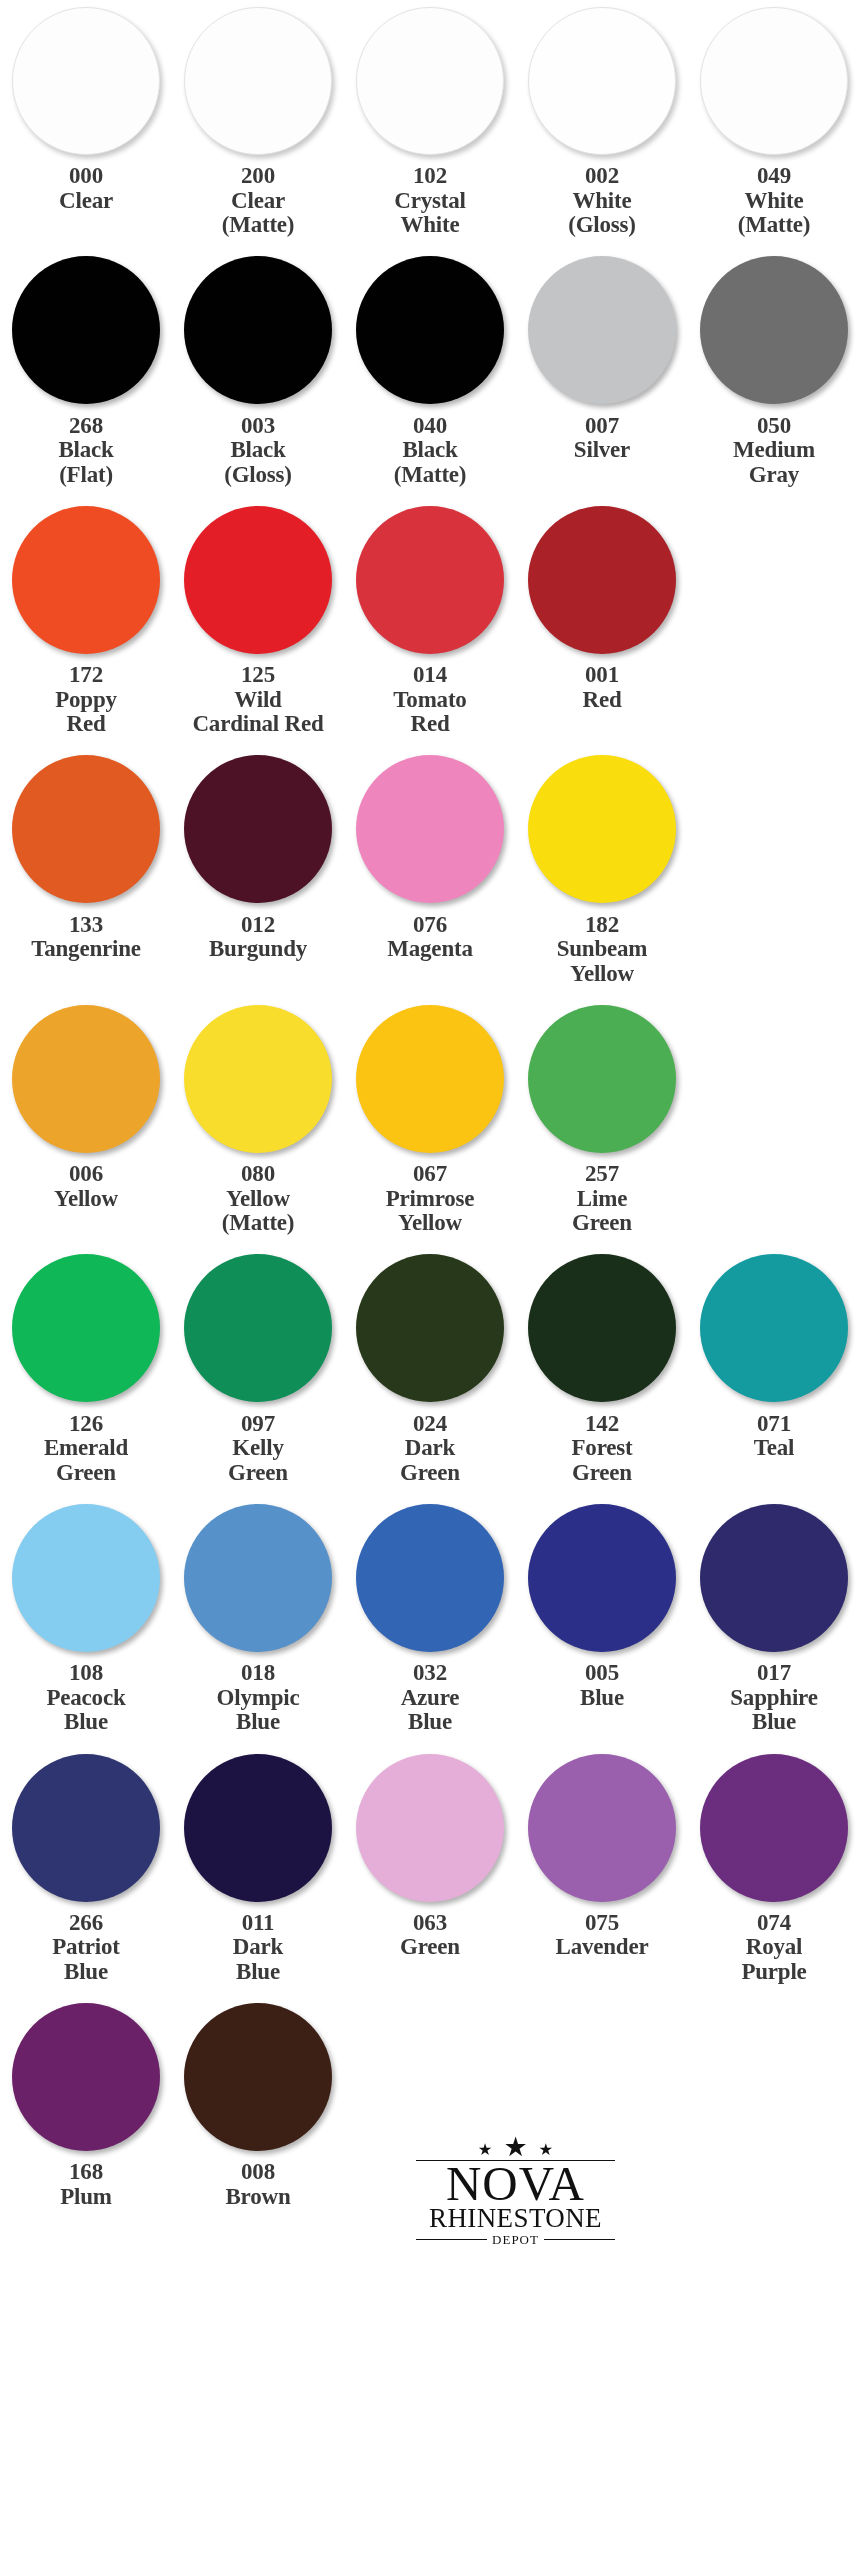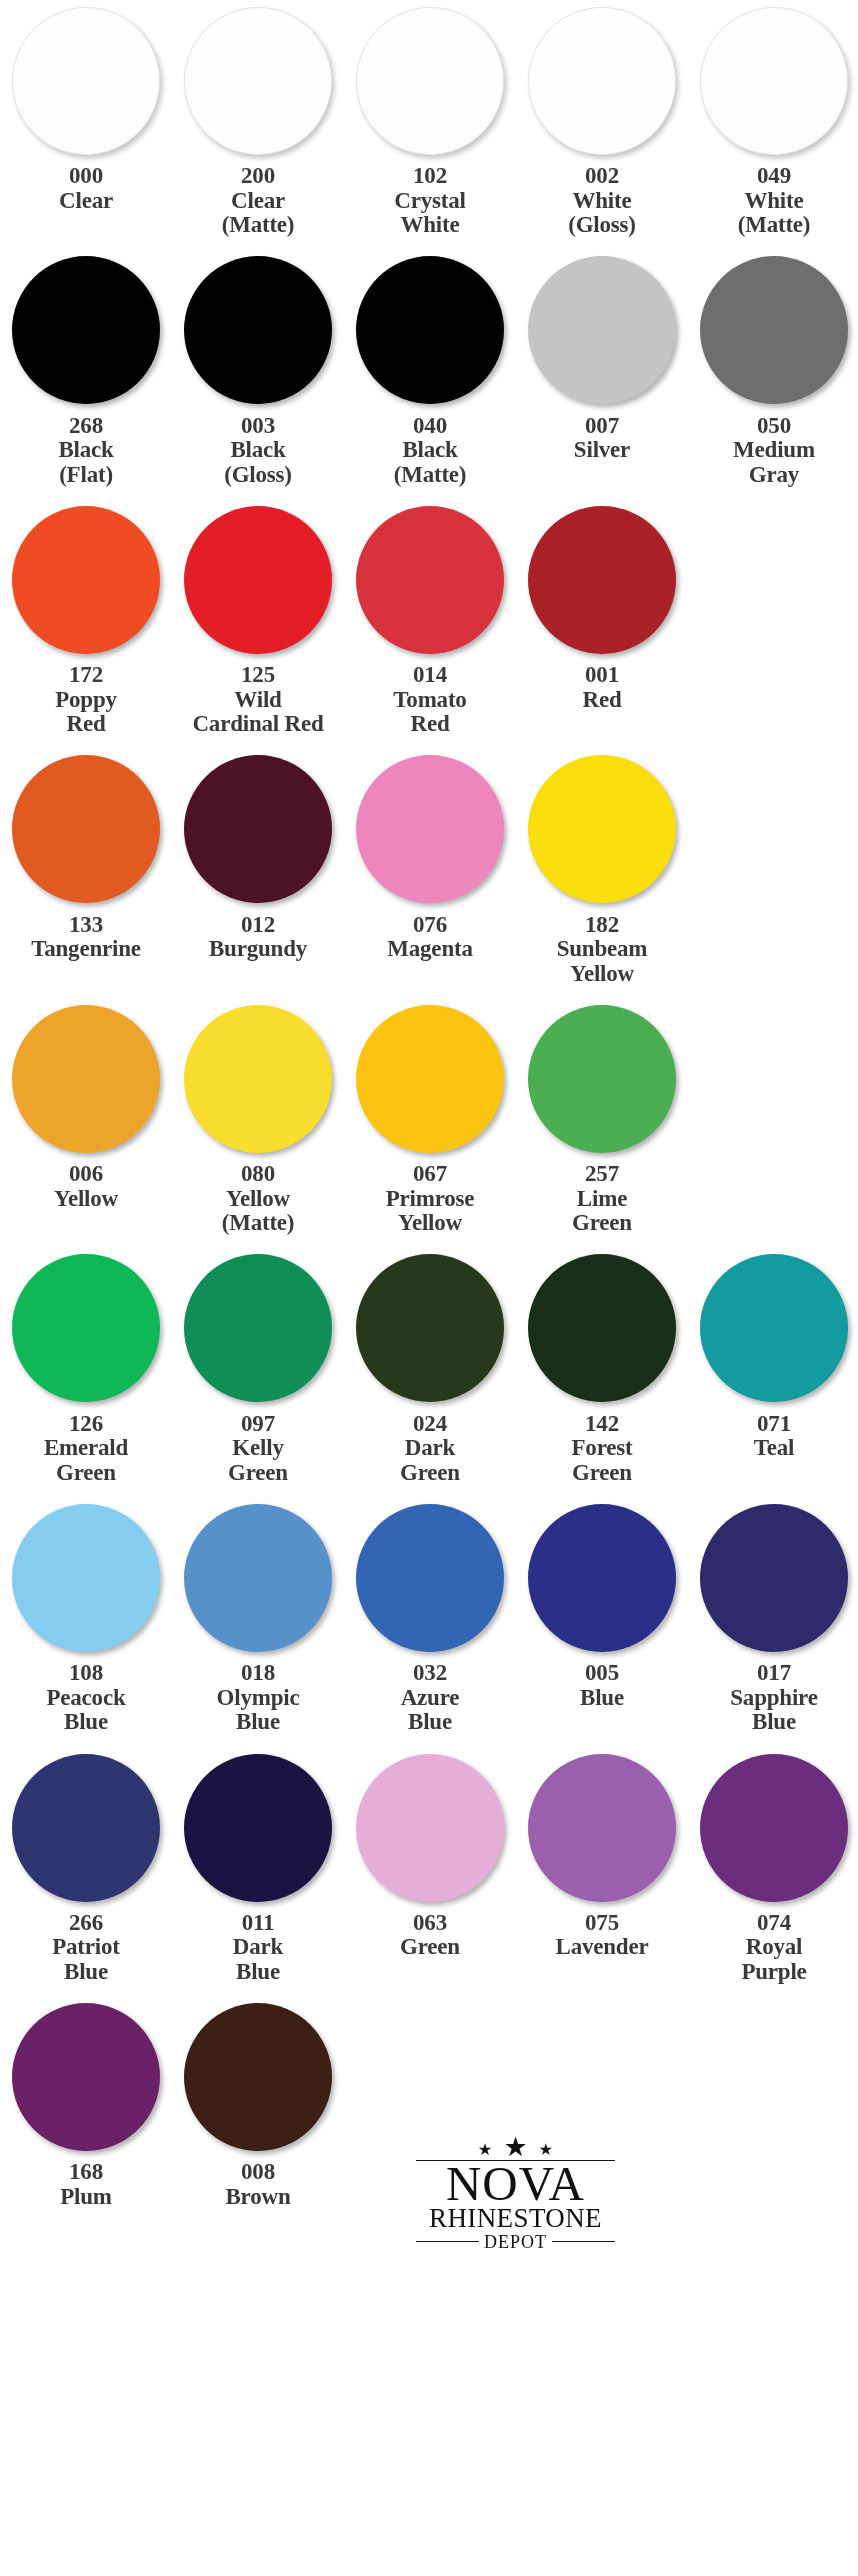--- a/index.html
+++ b/index.html
@@ -117,21 +117,21 @@
     display: flex;
     align-items: center;
     gap: 5.2px;
     width: 100%;
   }
   .logo-depot-wrap .seg {
     flex: 1;
     border-top: 1.2px solid #111;
   }
   .logo-depot {
-    font-size: 18px;
+    font-size: 13px;
     letter-spacing: 1px;
   }
 </style>
 </head>
 <body>
 
 <div id="chart">
     <div class="swatch-row">
       <div class="swatch-cell">
         <div class="dot pale" style="background: rgb(253, 253, 253);"></div>

